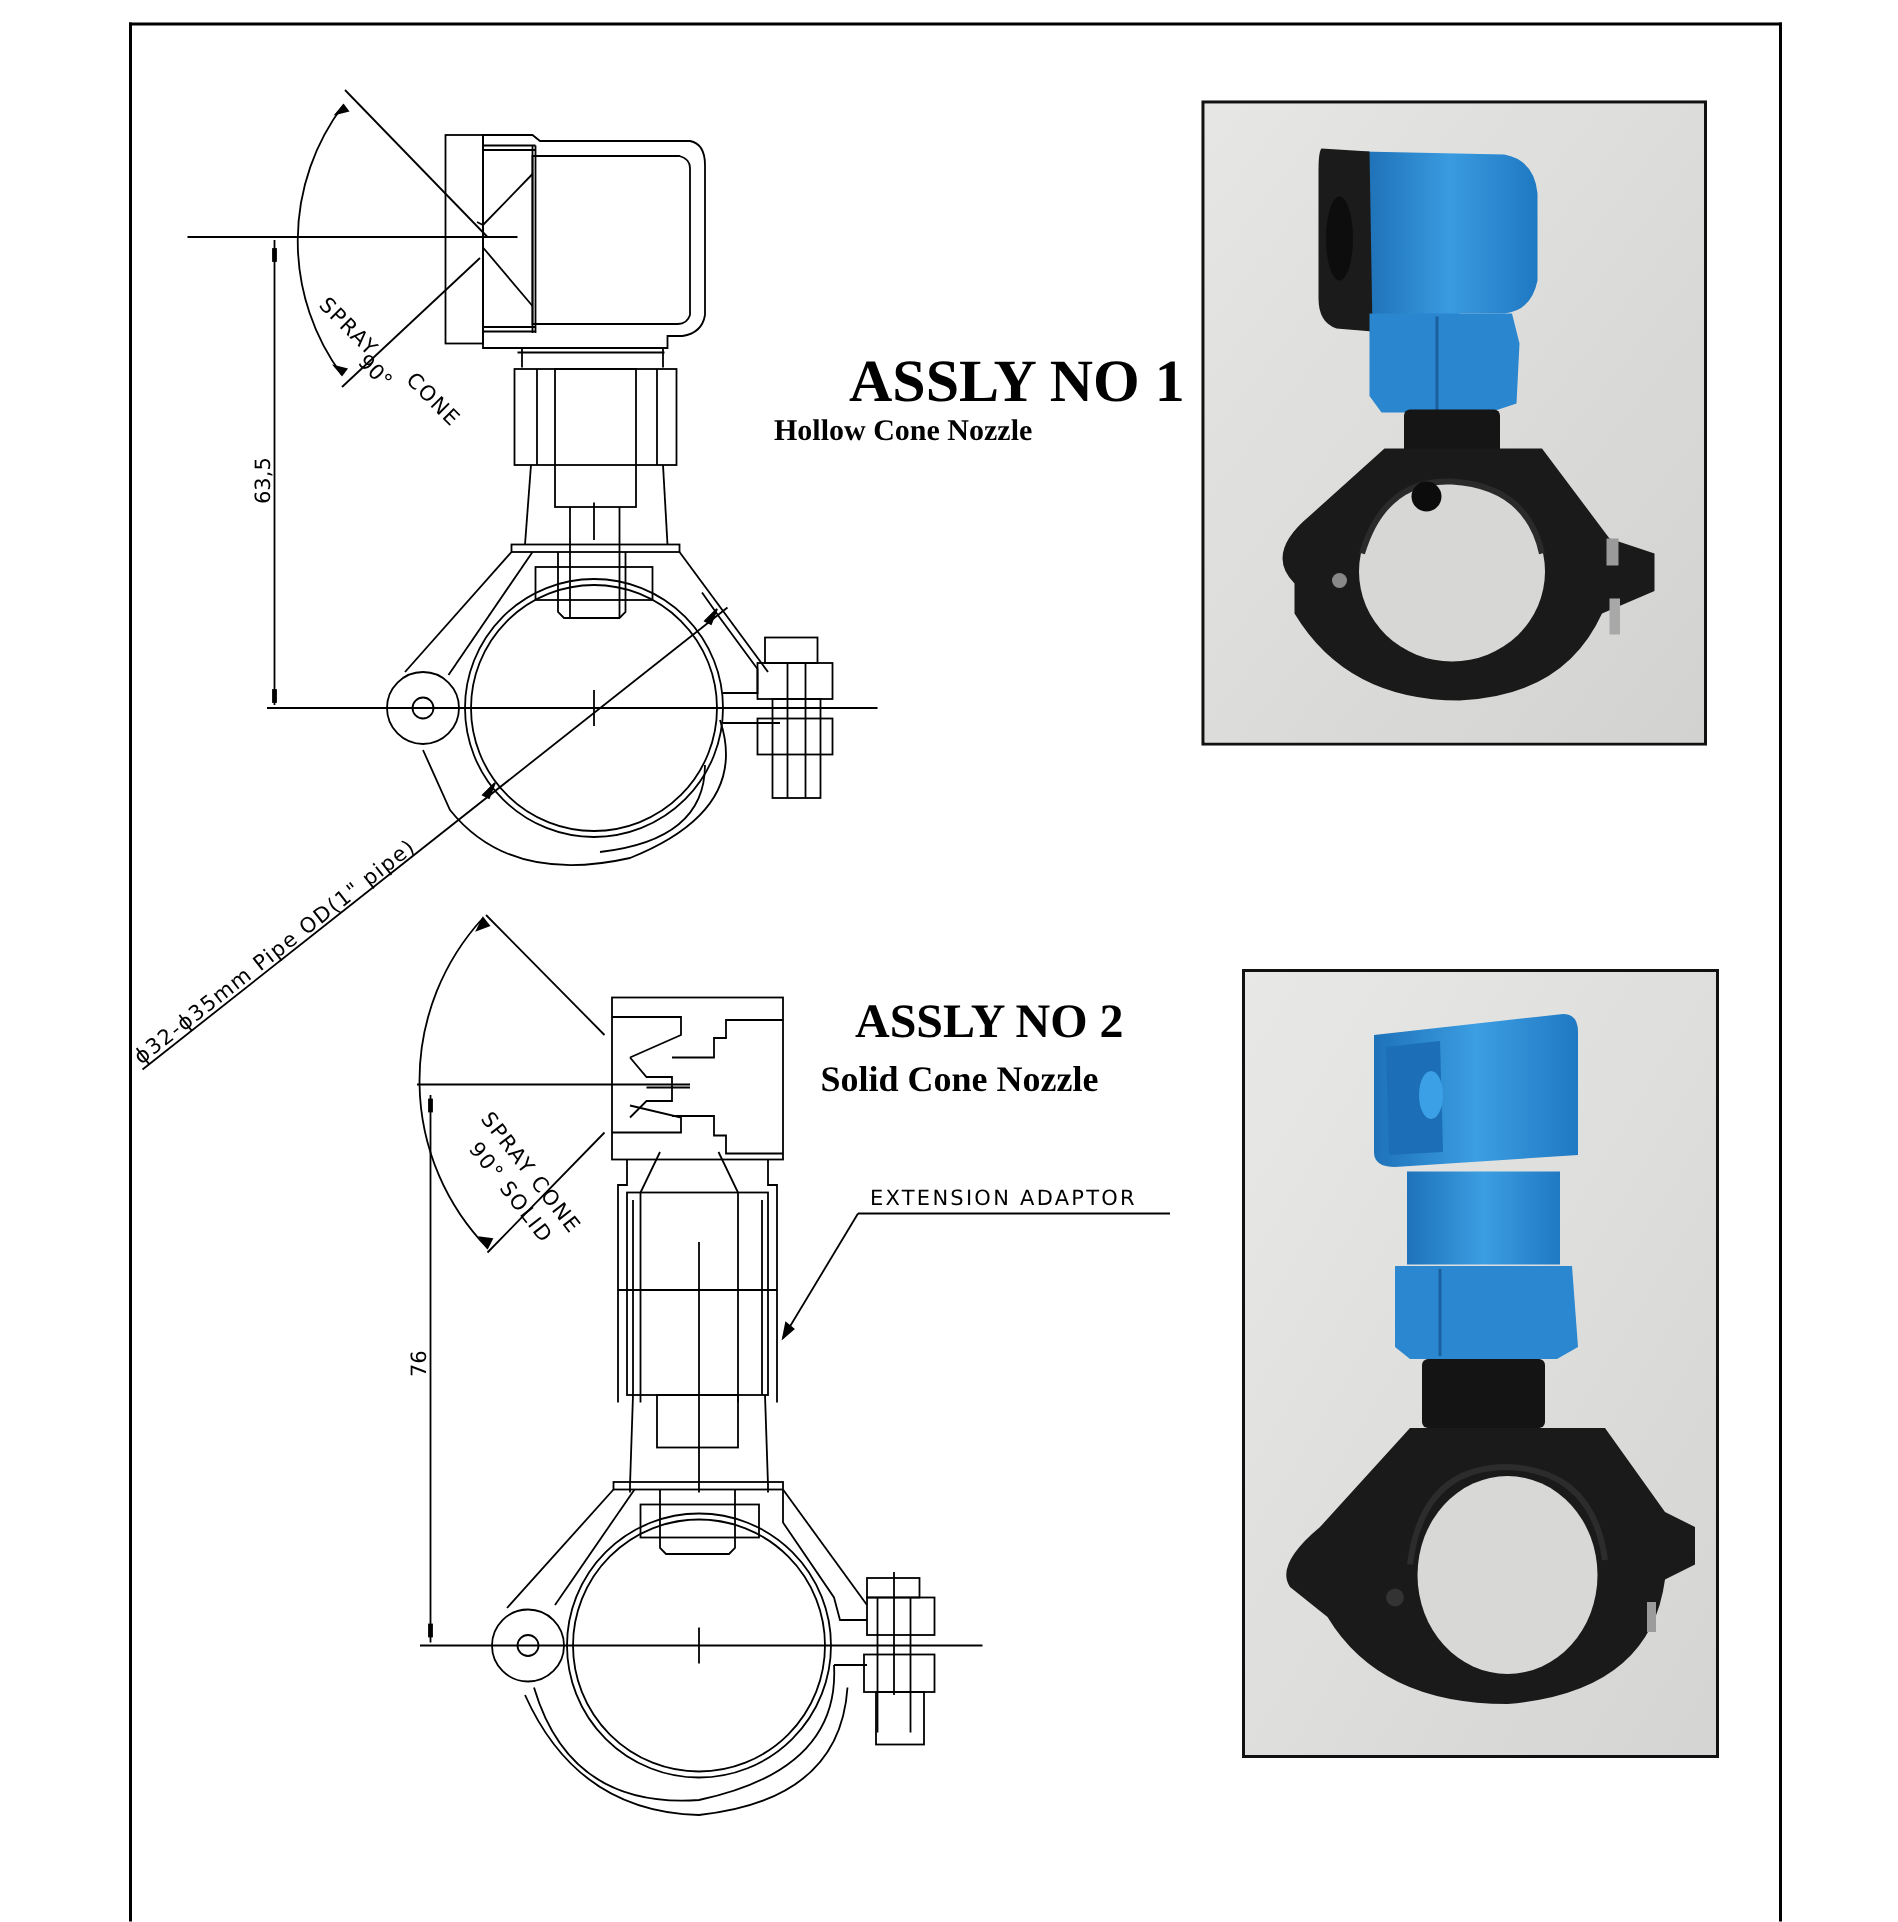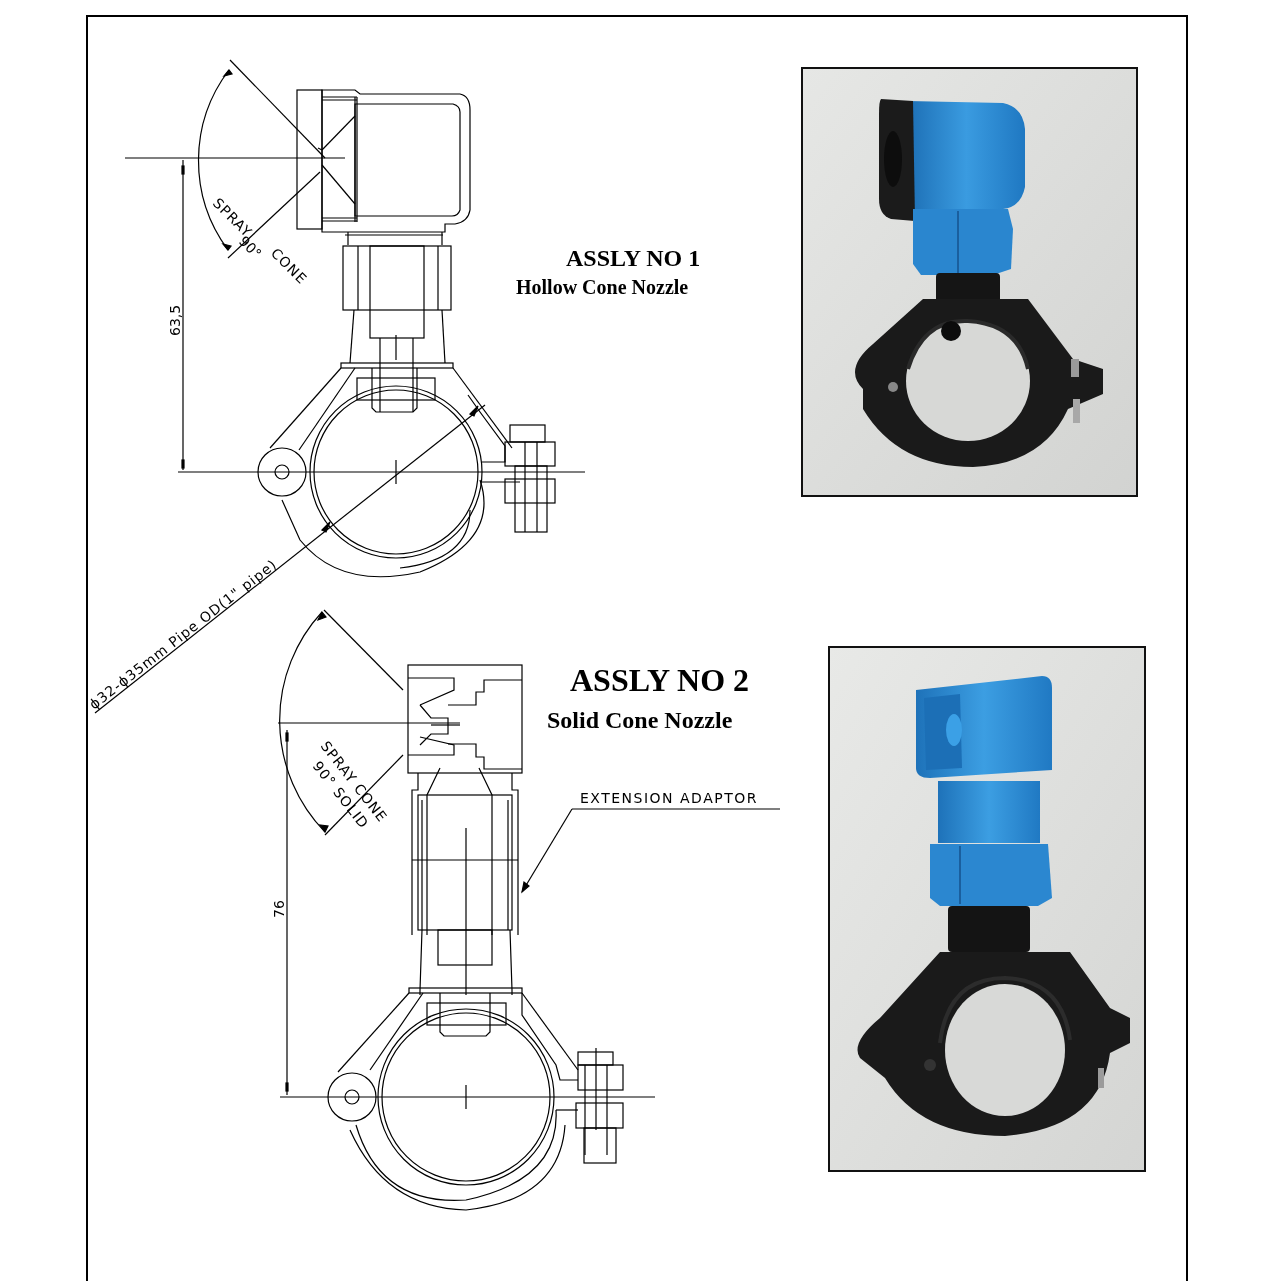--- a/index.html
+++ b/index.html
@@ -1,20 +1,20 @@
 <!DOCTYPE html>
 <html><head>
 <meta charset="utf-8">
 <style>
   html, body { margin:0; padding:0; background:#ffffff; }
   body { width:1265px; height:1281px; position:relative; overflow:hidden; font-family:"Liberation Serif", serif; }
   .frame { position:absolute; left:86px; top:15px; width:1102px; height:1270px; border-left:2px solid #000; border-top:2px solid #000; border-right:2px solid #000; box-sizing:border-box; }
   svg.cad { position:absolute; left:0; top:0; }
   .title { position:absolute; font-family:"Liberation Serif", serif; font-weight:bold; color:#000; white-space:nowrap; }
-  .t1 { left:566px; top:230px; font-size:24px;margin-top:15px; }
+  .t1 { left:566px; top:230px; font-size:40px; }
   .s1 { left:516px; top:276px; font-size:20px; }
   .t2 { left:570px; top:662px; font-size:32px;text-align:right; }
   .s2 { left:547px; top:707px; font-size:24px;text-align:center; }
   .photo { position:absolute; border:2px solid #111; box-sizing:border-box; background:#dedfdd; overflow:hidden; }
   .p1 { left:801px; top:67px; width:337px; height:430px; }
   .p2 { left:828px; top:646px; width:318px; height:526px; }
   .photo svg { position:absolute; left:0; top:0; }
 </style>
 </head>
 <body>

